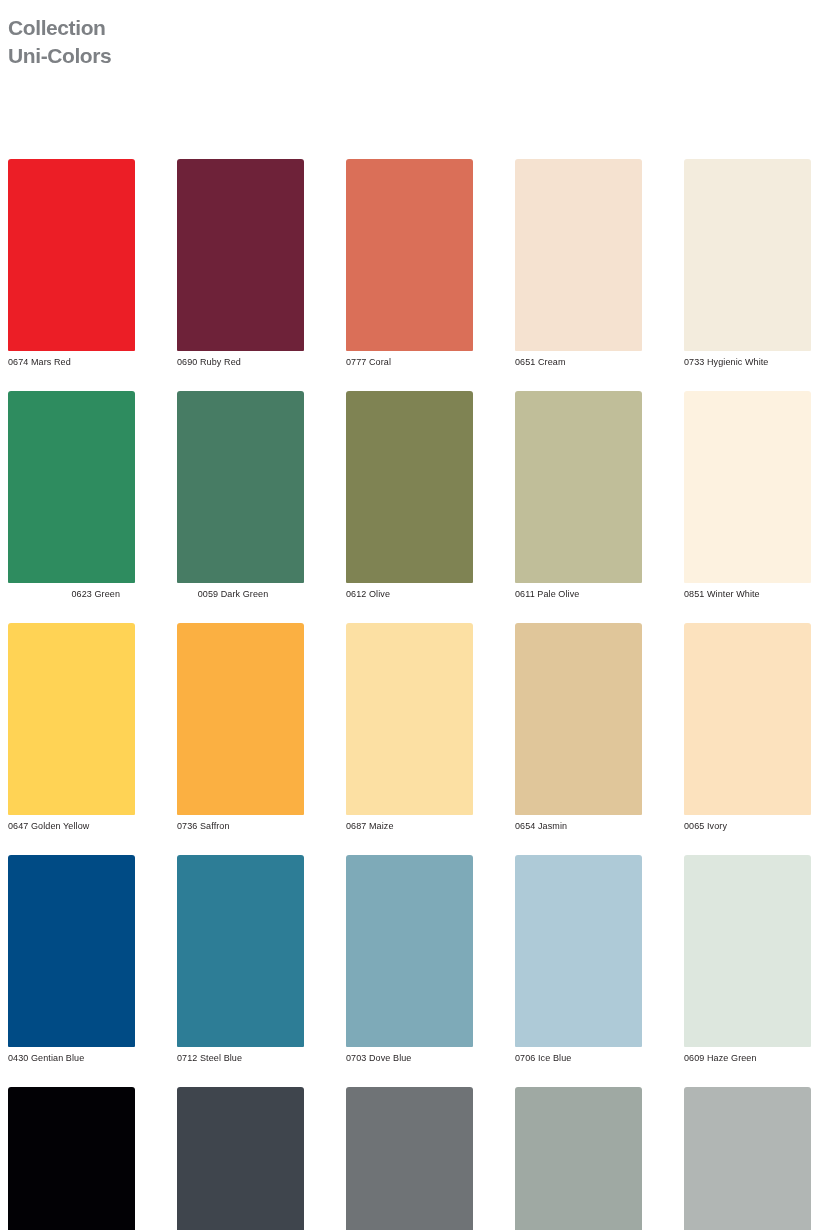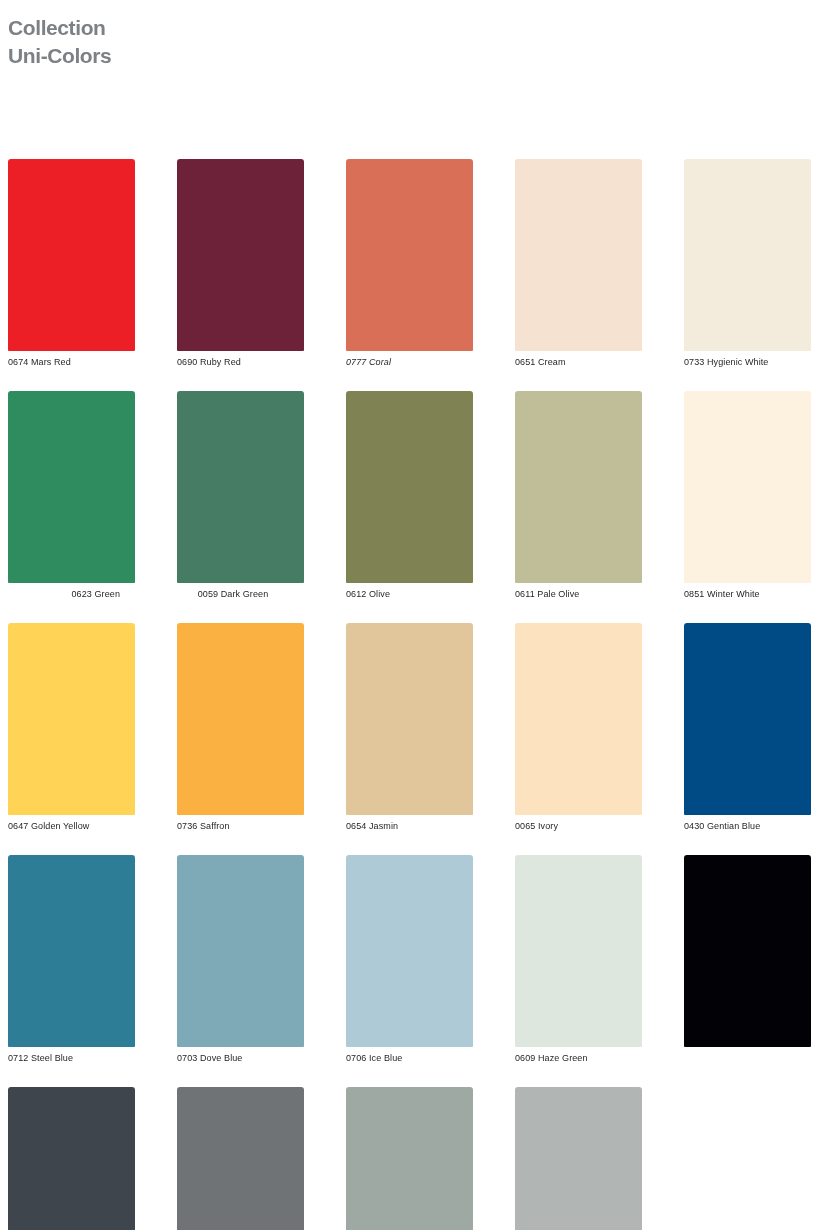--- a/index.html
+++ b/index.html
@@ -85,21 +85,21 @@
       <div class="swatch-cell">
         <div class="swatch-chip" style="background: rgb(236, 30, 38);"></div>
         <div class="swatch-label" style="color: rgb(35, 31, 32);">0674 Mars Red</div>
       </div>
       <div class="swatch-cell">
         <div class="swatch-chip" style="background: rgb(110, 34, 57);"></div>
         <div class="swatch-label" style="color: rgb(35, 31, 32);">0690 Ruby Red</div>
       </div>
       <div class="swatch-cell">
         <div class="swatch-chip" style="background: rgb(218, 111, 88);"></div>
-        <div class="swatch-label" style="color: rgb(35, 31, 32); font-style: italic;">0777 Coral</div>
+        <div class="swatch-label" style="color: rgb(35, 31, 32);">0777 Coral</div>
       </div>
       <div class="swatch-cell">
         <div class="swatch-chip" style="background: rgb(245, 226, 208);"></div>
         <div class="swatch-label" style="color: rgb(35, 31, 32);">0651 Cream</div>
       </div>
       <div class="swatch-cell">
         <div class="swatch-chip" style="background: rgb(243, 236, 221);"></div>
         <div class="swatch-label" style="color: rgb(35, 31, 32);">0733 Hygienic White</div>
       </div>
       <div class="swatch-cell">
@@ -122,20 +122,24 @@
         <div class="swatch-chip" style="background: rgb(253, 242, 224);"></div>
         <div class="swatch-label" style="color: rgb(35, 31, 32);">0851 Winter White</div>
       </div>
       <div class="swatch-cell">
         <div class="swatch-chip" style="background: rgb(255, 211, 85);"></div>
         <div class="swatch-label" style="color: rgb(35, 31, 32);">0647 Golden Yellow</div>
       </div>
       <div class="swatch-cell">
         <div class="swatch-chip" style="background: rgb(251, 176, 66);"></div>
         <div class="swatch-label" style="color: rgb(35, 31, 32);">0736 Saffron</div>
+      </div>
+      <div class="swatch-cell">
+        <div class="swatch-chip" style="background: rgb(252, 224, 163);"></div>
+        <div class="swatch-label" style="color: rgb(35, 31, 32);">0687 Maize</div>
       </div>
       <div class="swatch-cell">
         <div class="swatch-chip" style="background: rgb(224, 198, 154);"></div>
         <div class="swatch-label" style="color: rgb(35, 31, 32);">0654 Jasmin</div>
       </div>
       <div class="swatch-cell">
         <div class="swatch-chip" style="background: rgb(252, 226, 190);"></div>
         <div class="swatch-label" style="color: rgb(35, 31, 32);">0065 Ivory</div>
       </div>
       <div class="swatch-cell">

